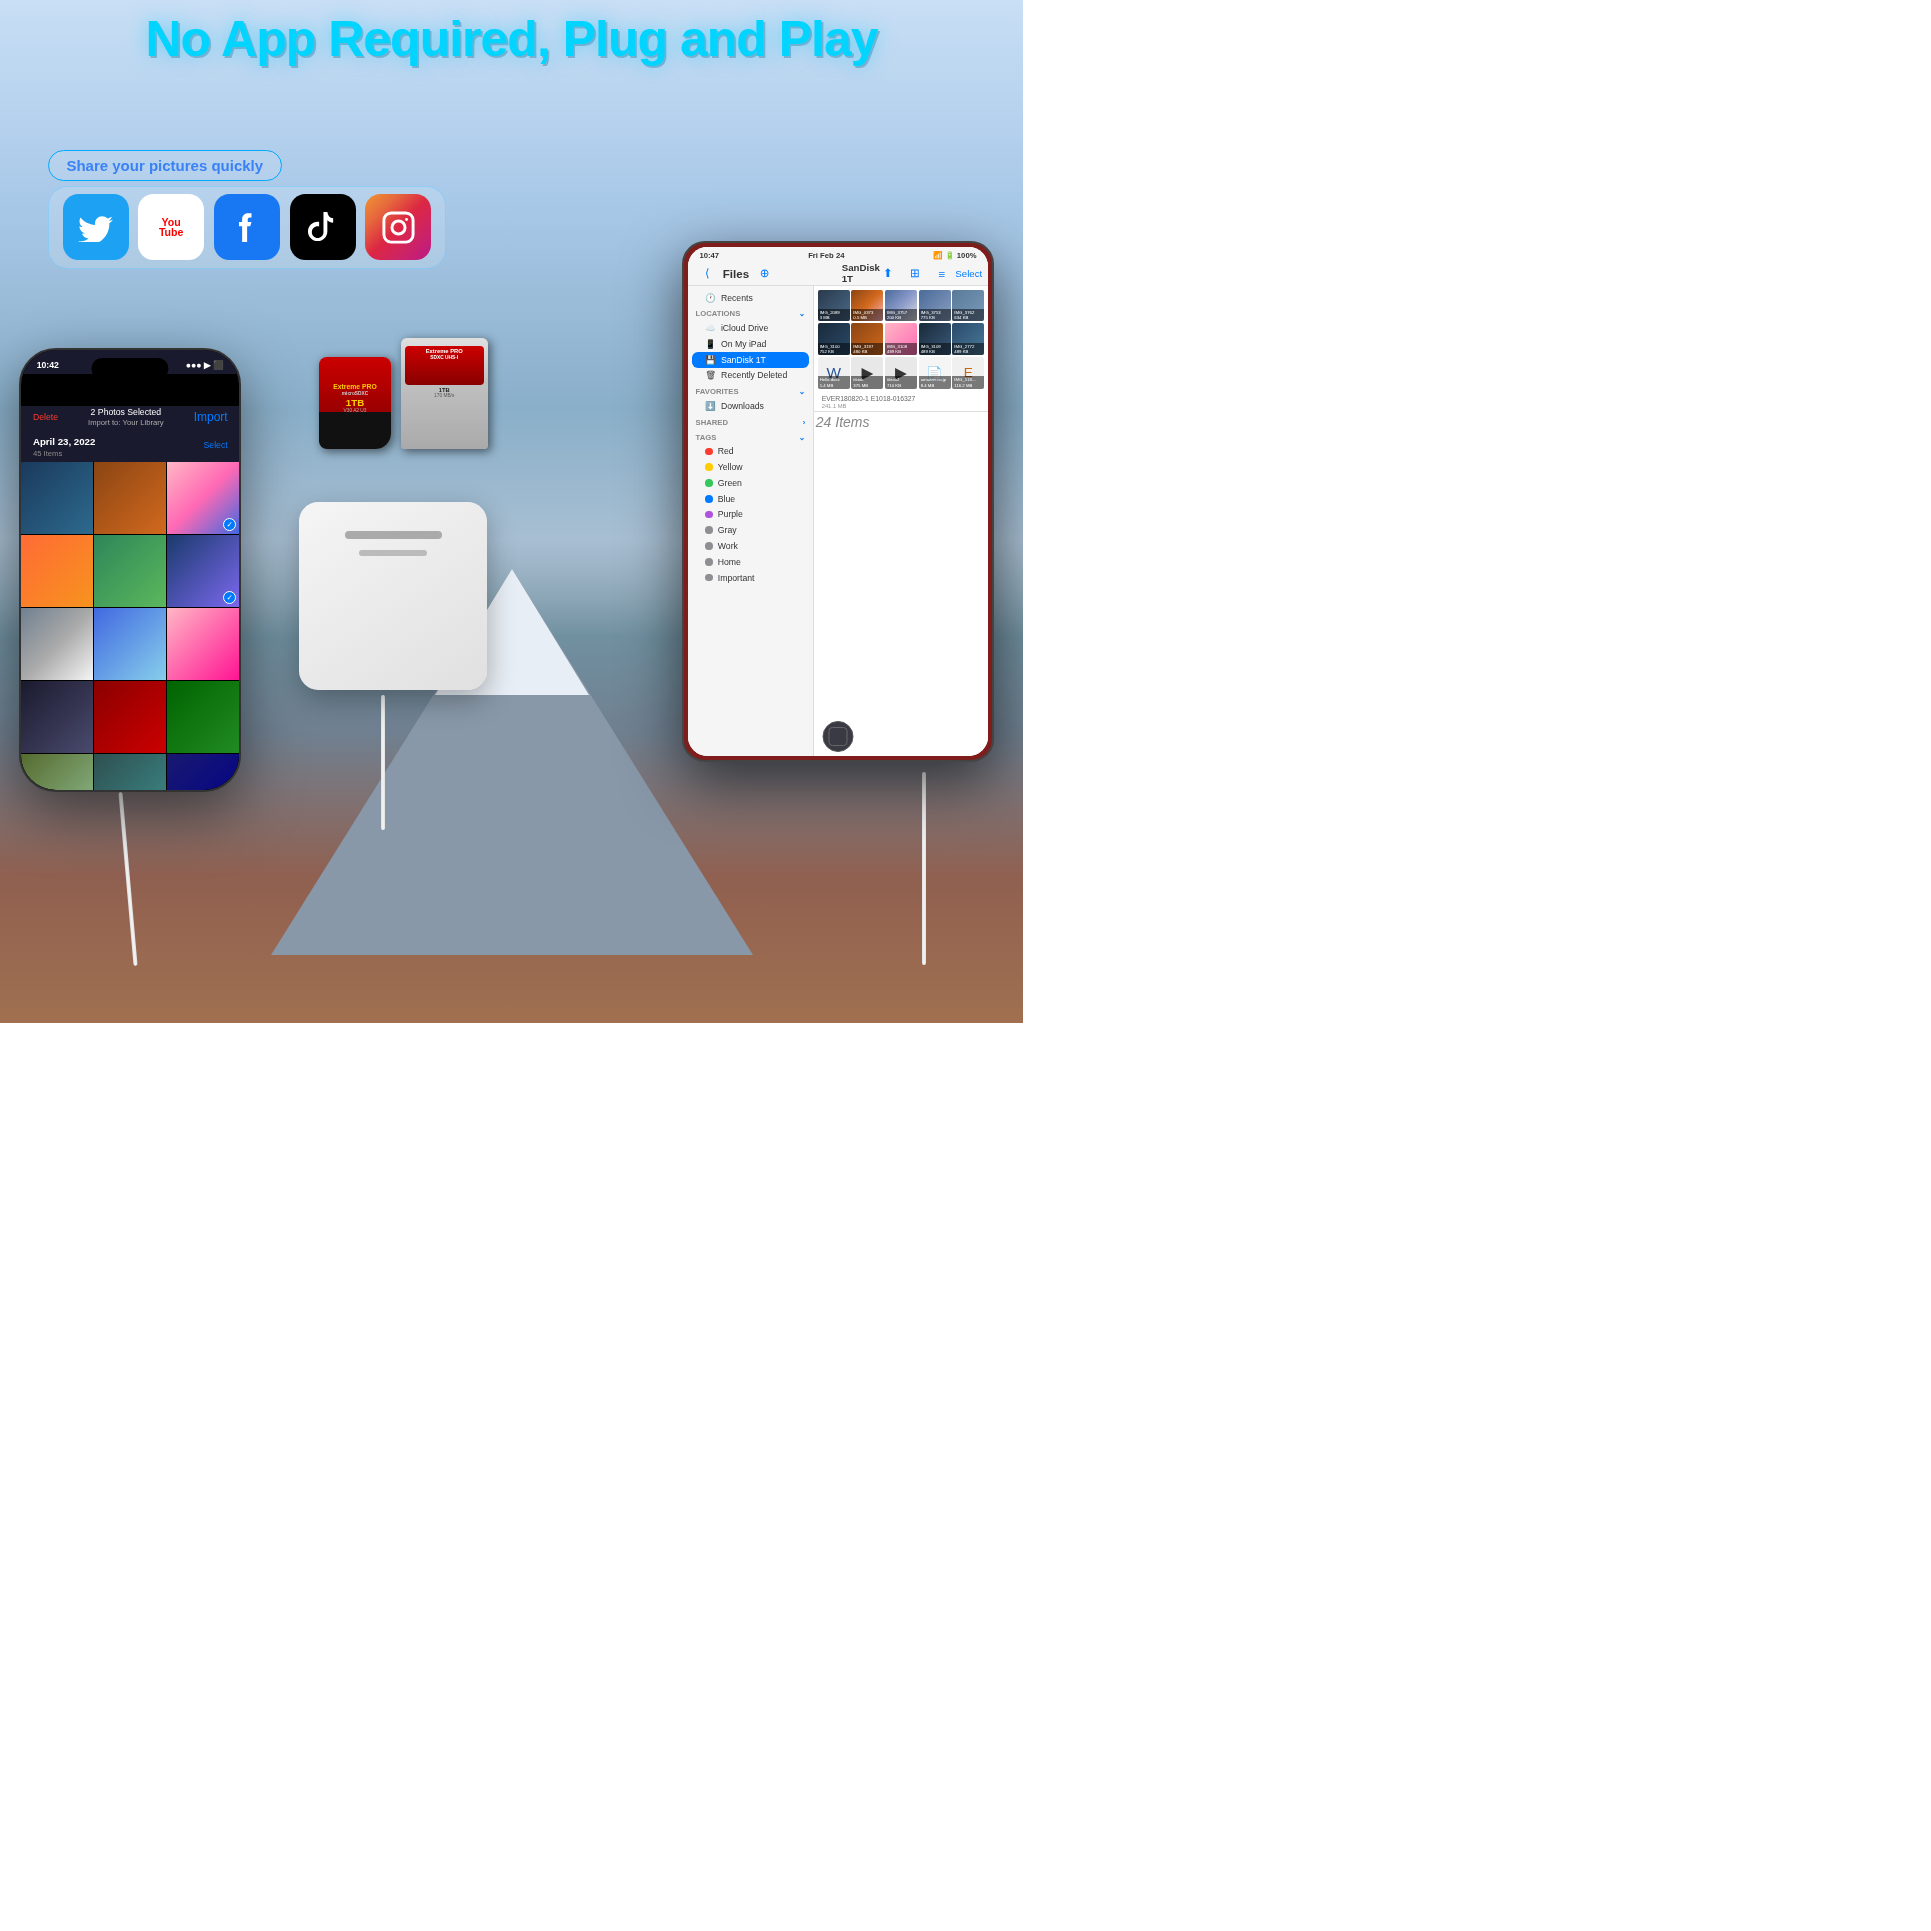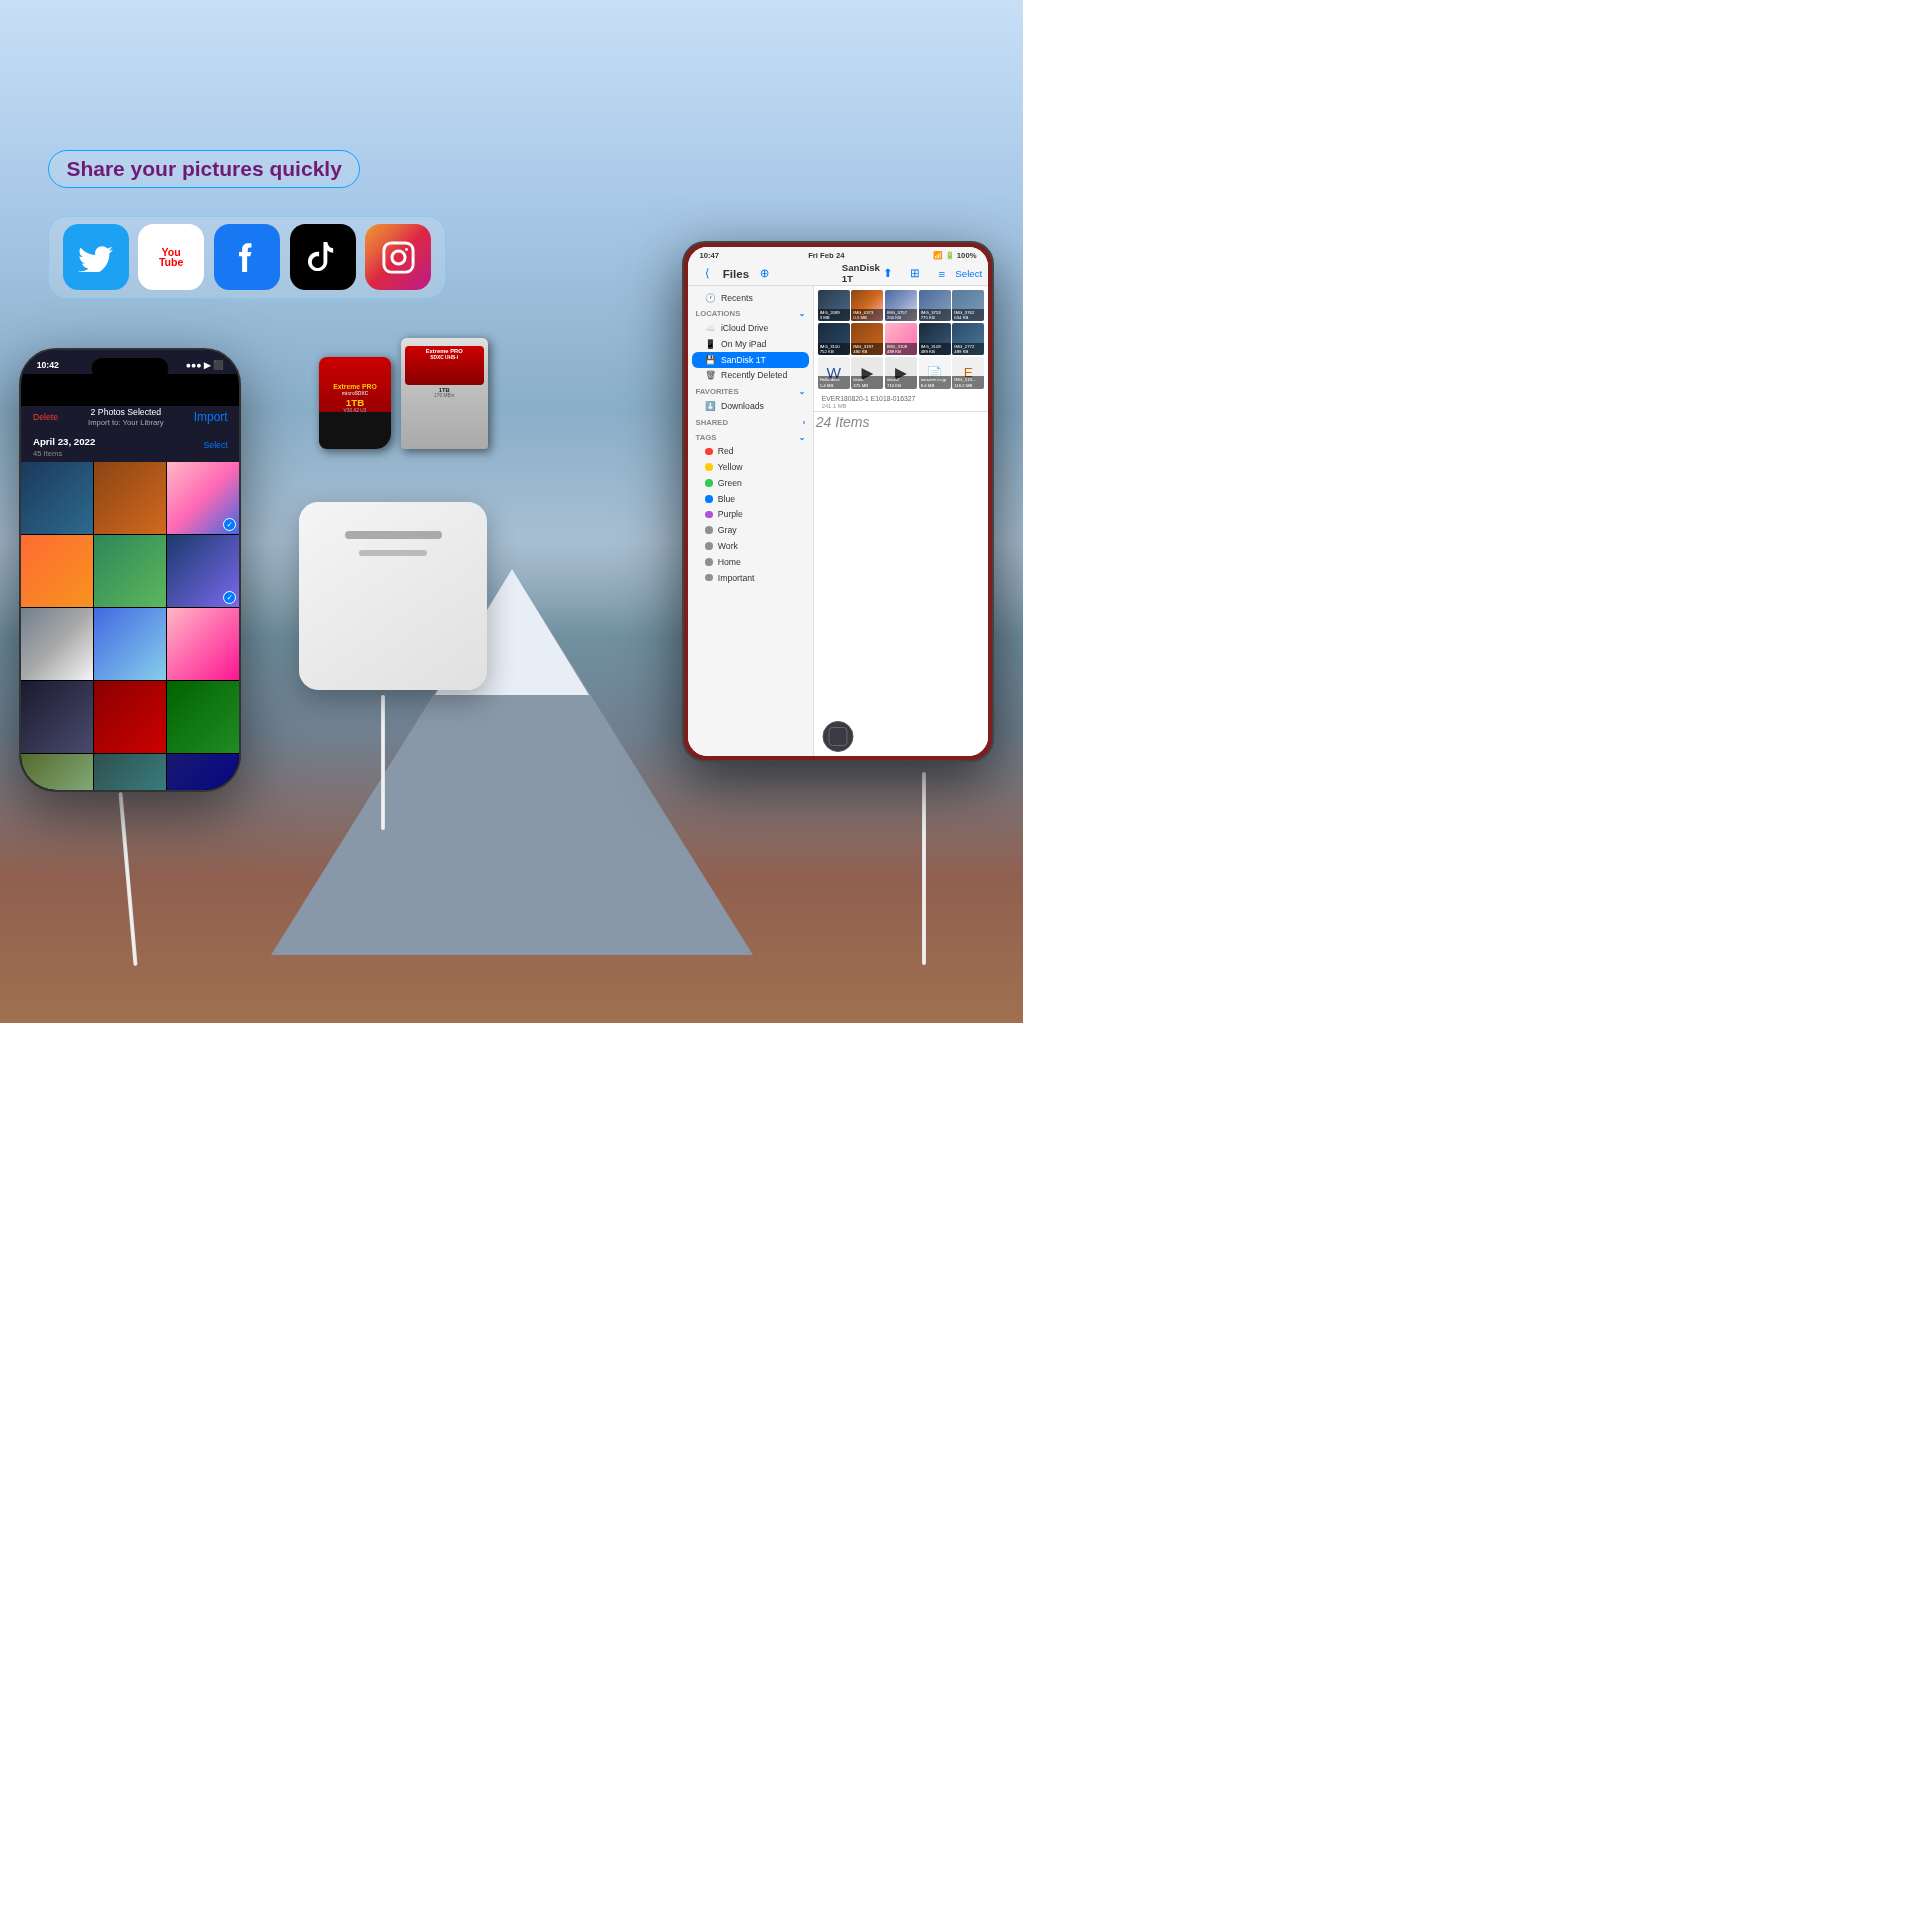--- a/index.html
+++ b/index.html
@@ -76,28 +76,28 @@
     }
 
     
     .social-section {
       position: absolute;
       top: 150px;
       left: 48px;
       z-index: 10;
     }
     .social-label {
-      font-size: 21px;
+      font-size: 15px;
       font-weight: 700;
-      color: #701a75;
+      color: #3b82f6;
       border: 1.9px solid #00aaff;
       border-radius: 19.3px;
       padding: 5.8px 17.4px;
       display: inline-block;
-      margin-bottom: 28px;
+      margin-bottom: 5px;
       background: rgba(255,255,255,0.1);
     }
     .social-icons {
       display: flex;
       gap: 9.7px;
       background: rgba(255,255,255,0.15);
       border: 1.9px solid rgba(100,200,255,0.5);
       border-radius: 19.3px;
       padding: 7.7px 13.5px;
     }
@@ -544,20 +544,21 @@
   </style>
 </head>
 <body>
 
 <div class="bg"></div>
 <div class="bg-mountain">
   <div class="bg-mountain-snow"></div>
 </div>
 
 <div class="header">
+  <div class="header-title">No App Required, Plug and Play</div>
 </div>
 
 <div class="social-section">
   <div class="social-label">Share your pictures quickly</div>
   <div class="social-icons">
     <div class="social-icon twitter-icon">
       <svg width="35" height="29" viewBox="0 0 24 20" fill="white">
         <path d="M23.954 4.569c-.885.389-1.83.654-2.825.775 1.014-.611 1.794-1.574 2.163-2.723-.951.555-2.005.959-3.127 1.184-.896-.959-2.173-1.559-3.591-1.559-2.717 0-4.92 2.203-4.92 4.917 0 .39.045.765.127 1.124C7.691 8.094 4.066 6.13 1.64 3.161c-.427.722-.666 1.561-.666 2.475 0 1.71.87 3.213 2.188 4.096-.807-.026-1.566-.248-2.228-.616v.061c0 2.385 1.693 4.374 3.946 4.827-.413.111-.849.171-1.296.171-.314 0-.615-.03-.916-.086.631 1.953 2.445 3.377 4.604 3.417-1.68 1.319-3.809 2.105-6.102 2.105-.39 0-.779-.023-1.17-.067 2.189 1.394 4.768 2.209 7.557 2.209 9.054 0 13.999-7.496 13.999-13.986 0-.209 0-.42-.015-.63.961-.689 1.8-1.56 2.46-2.548l-.047-.02z"></path>
       </svg>
     </div>

